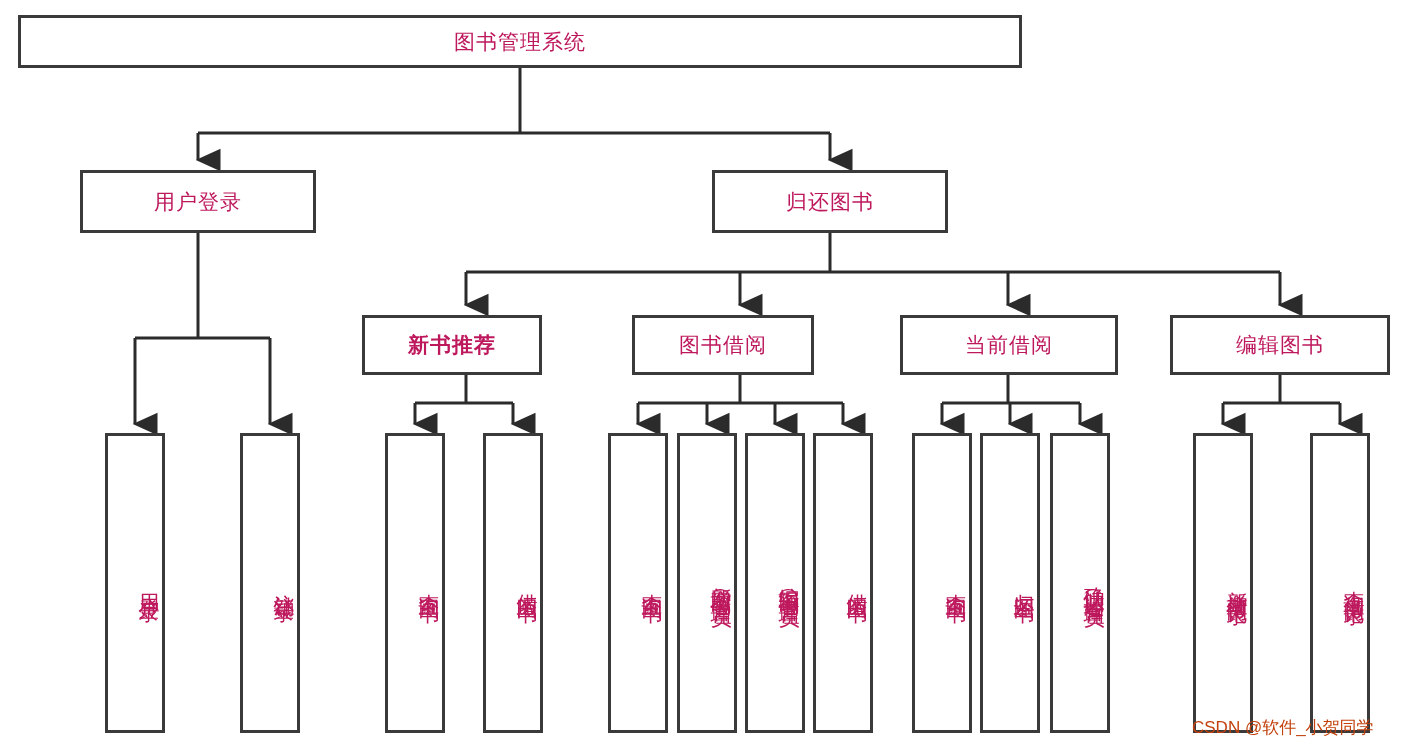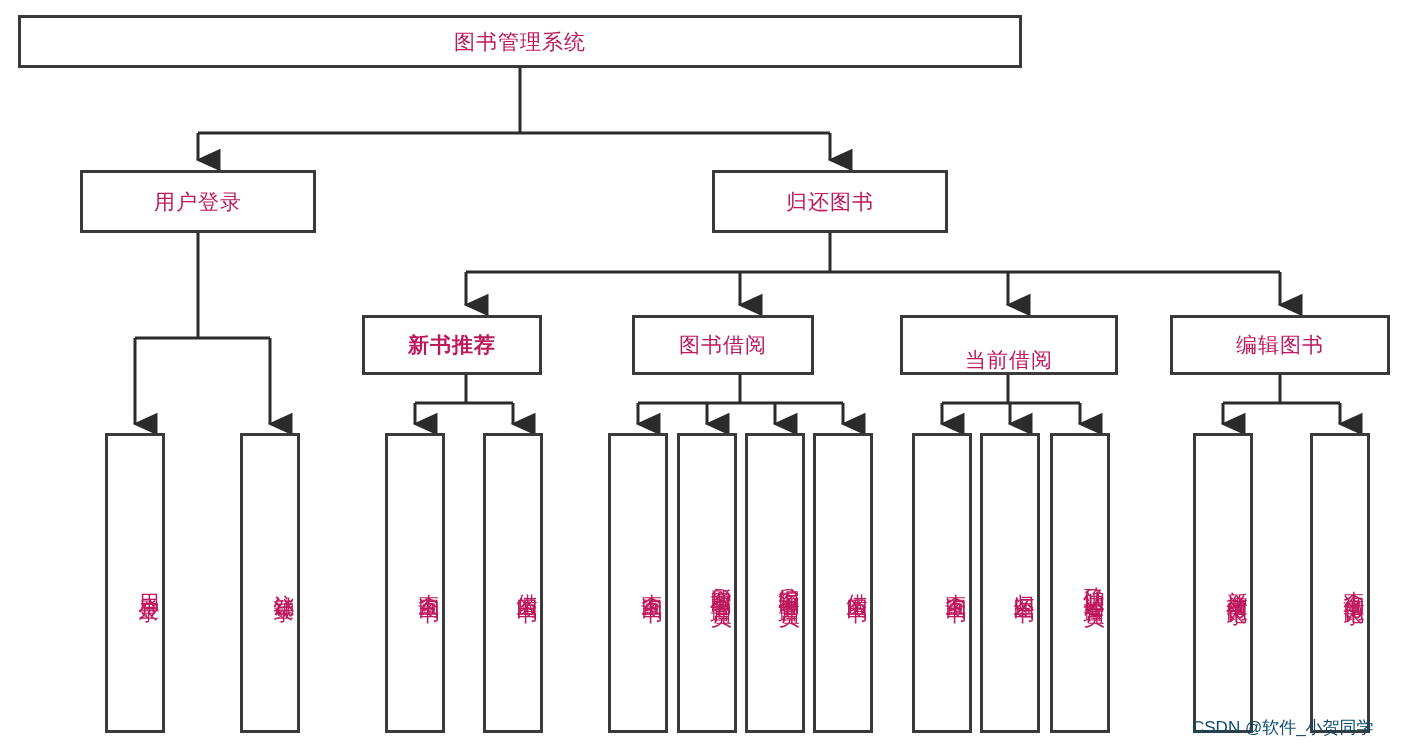--- a/index.html
+++ b/index.html
@@ -56,21 +56,21 @@
   }
   .node .lbl {
     display: block;
     text-align: center;
   }
   #watermark {
     position: absolute;
     left: 1192px;
     top: 716px;
     font-size: 17px;
-    color: #0c4a6e;
+    color: #c2410c;
     white-space: nowrap;
     z-index: 5;
     font-family: "Liberation Sans", "DejaVu Sans", sans-serif;
   }
 </style>
 </head>
 <body>
 
 <div id="diagram-root">
 
@@ -134,21 +134,21 @@
   <div class="node horiz" style="left:712px; top:170px; width:236px; height:63px;">
     <span class="lbl">归还图书</span>
   </div>
 
   <div class="node horiz" style="left:362px; top:315px; width:180px; height:60px;font-weight:bold;">
     <span class="lbl">新书推荐</span>
   </div>
   <div class="node horiz" style="left:632px; top:315px; width:182px; height:60px;">
     <span class="lbl">图书借阅</span>
   </div>
-  <div class="node horiz" style="left:900px; top:315px; width:218px; height:60px;align-items:flex-end;">
+  <div class="node horiz" style="left:900px; top:315px; width:218px; height:60px;">
     <span class="lbl">当前借阅</span>
   </div>
   <div class="node horiz" style="left:1170px; top:315px; width:220px; height:60px;">
     <span class="lbl">编辑图书</span>
   </div>
 
   <div class="node vert" style="left:105px; top:433px; width:60px; height:300px;">
     <span class="lbl">用户登录</span>
   </div>
   <div class="node vert" style="left:240px; top:433px; width:60px; height:300px;">

